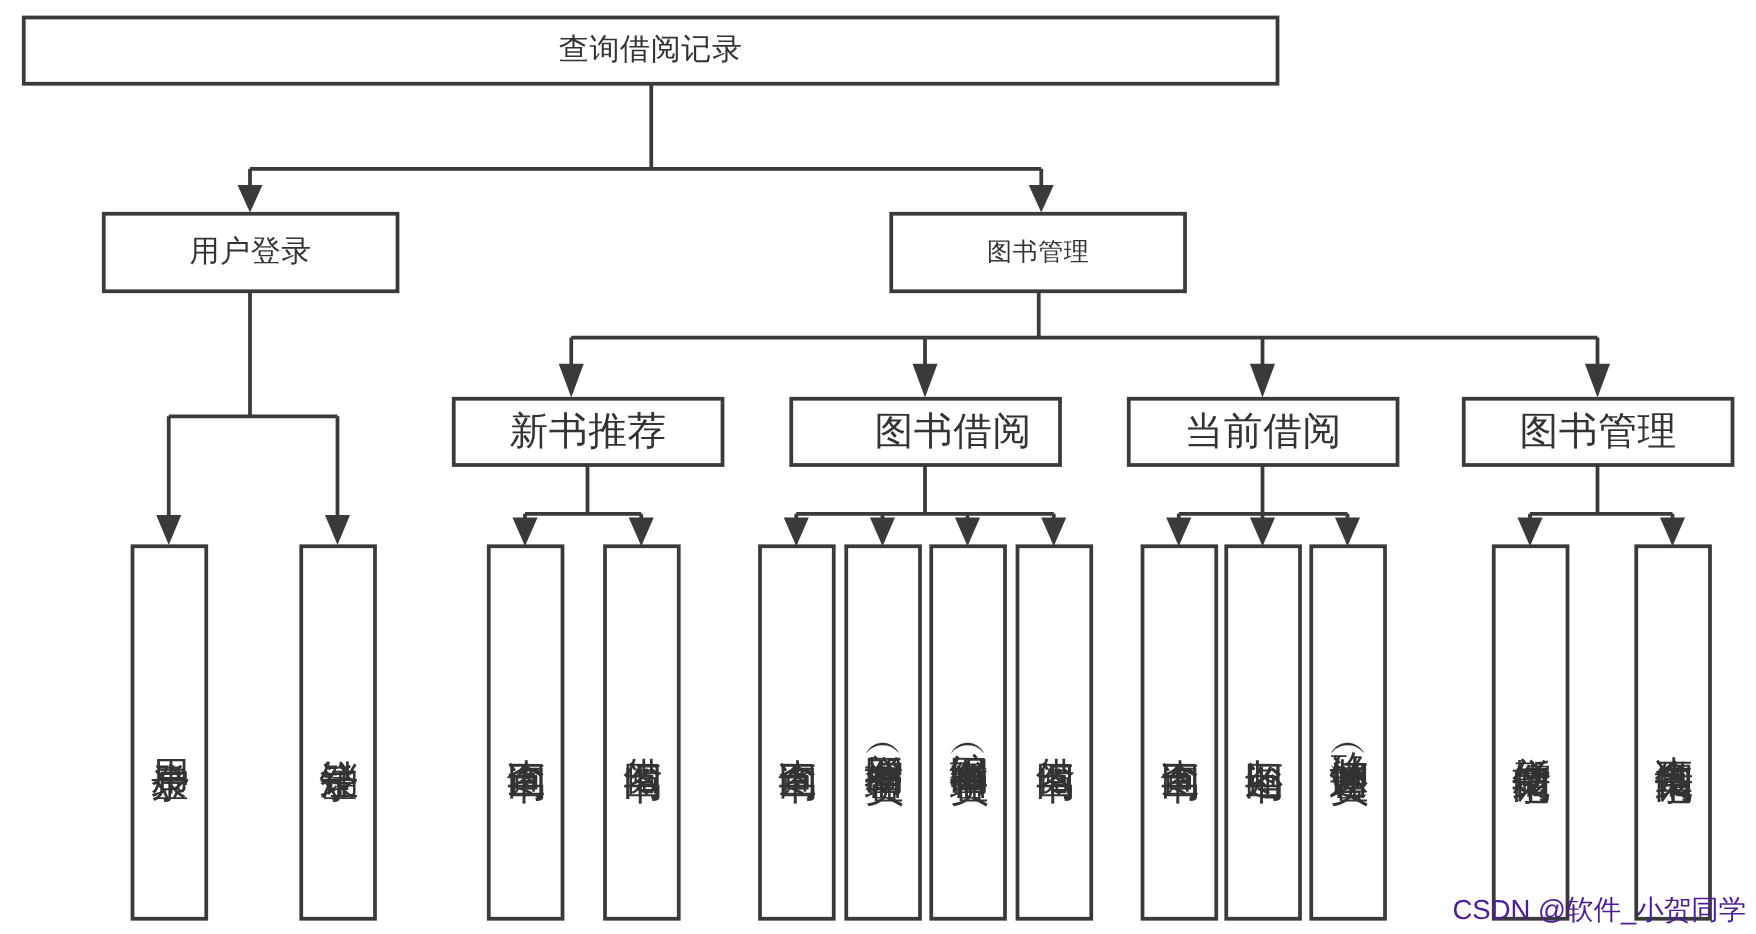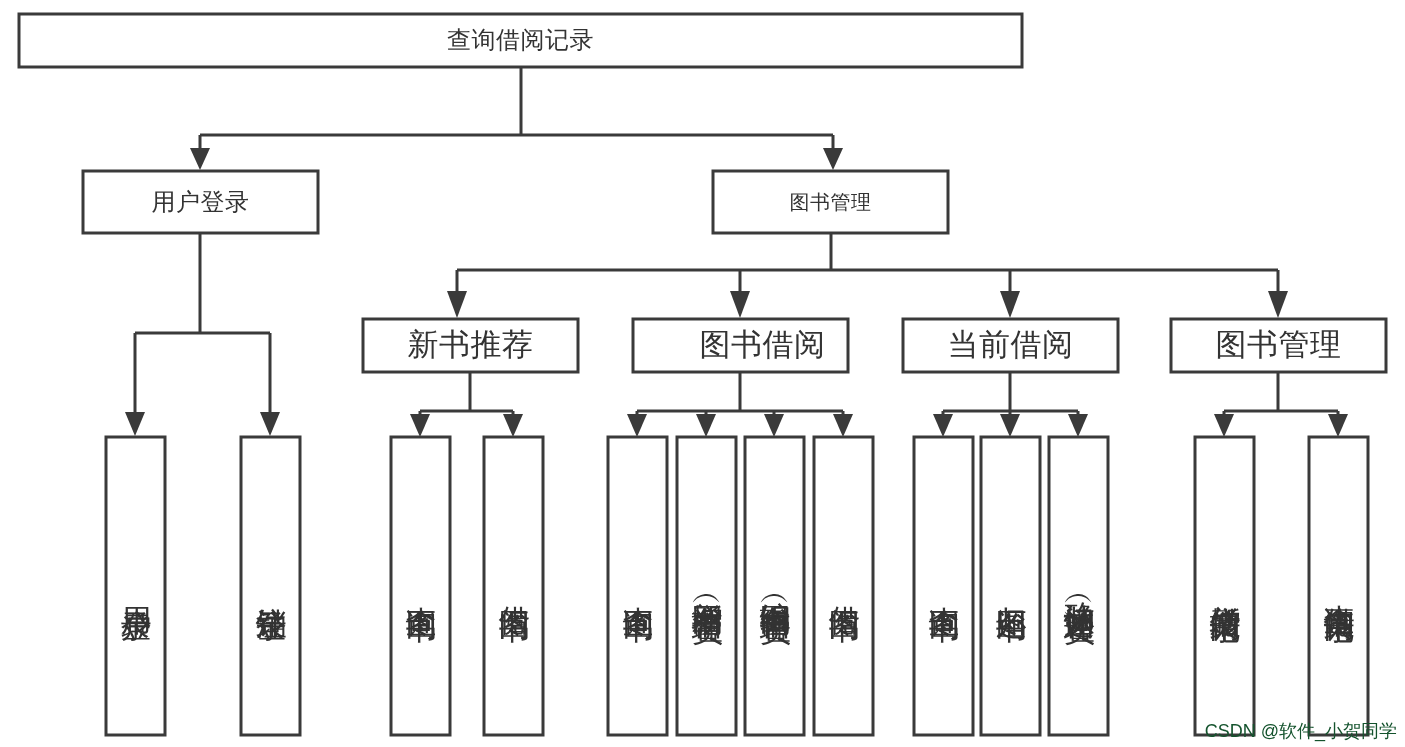--- a/index.html
+++ b/index.html
@@ -62,22 +62,22 @@
     display: flex;
     align-items: center;
     justify-content: center;
     text-align: center;
     letter-spacing: 2px;
   }
   .watermark {
     position: absolute;
     right: 8px;
     bottom: 4px;
-    font-size: 18px;
-    color: #14532d;
+    font-size: 22px;
+    color: #4c1d95;
     font-family: "Liberation Sans", "DejaVu Sans", sans-serif;
     white-space: nowrap;
     pointer-events: none;
   }
 </style>
 </head>
 <body>
 
 <div id="diagram-root">
 

